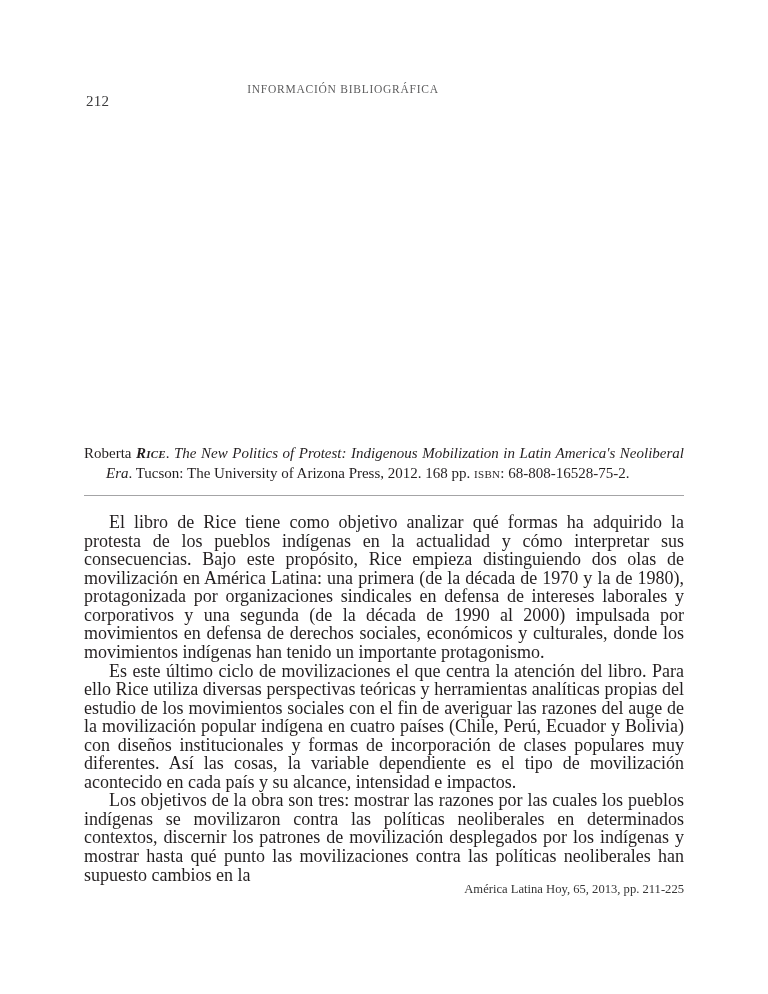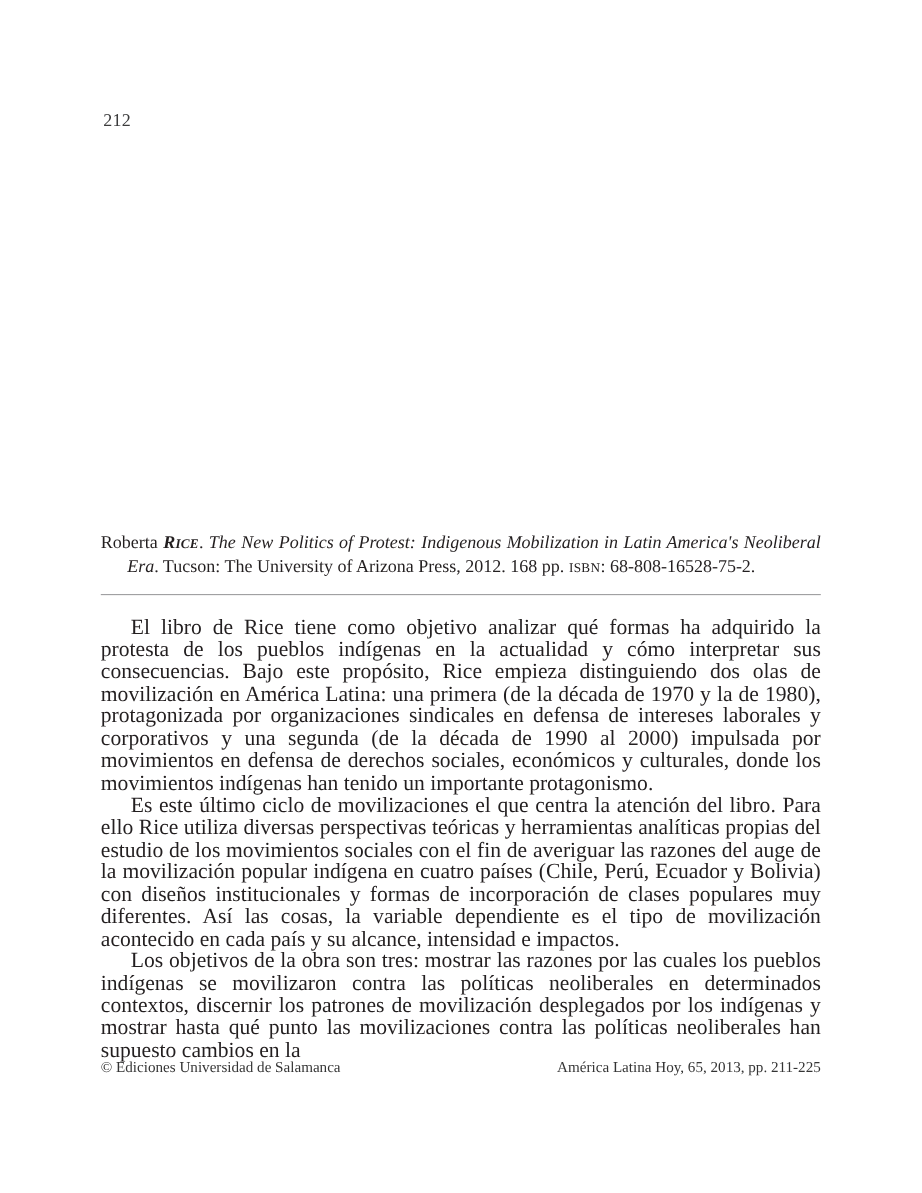--- a/index.html
+++ b/index.html
@@ -140,34 +140,34 @@
     margin-left: 12px;
   }
 </style>
 </head>
 <body>
 
 <div class="page">
 
   <div class="running-head">
     <div class="folio">212</div>
+    <div class="head-title">INFORMACIÓN BIBLIOGRÁFICA</div>
   </div>
 
   <div class="content">
 
     <div class="citation"><span class="author">Roberta </span><span class="author-last">Rice</span><span class="author">. </span><span class="work-title">The New Politics of Protest: Indigenous Mobilization in Latin America's Neoliberal Era</span><span>. Tucson: The University of Arizona Press, 2012. 168 pp. </span><span class="isbn-label">isbn</span><span>: 68-808-16528-75-2.</span></div>
 
     <div class="rule"></div>
 
     <div class="body-text">
       <p>El libro de Rice tiene como objetivo analizar qué formas ha adquirido la protesta de los pueblos indígenas en la actualidad y cómo interpretar sus consecuencias. Bajo este propósito, Rice empieza distinguiendo dos olas de movilización en América Latina: una primera (de la década de 1970 y la de 1980), protagonizada por organizaciones sindicales en defensa de intereses laborales y corporativos y una segunda (de la década de 1990 al 2000) impulsada por movimientos en defensa de derechos sociales, económicos y culturales, donde los movimientos indígenas han tenido un importante protagonismo.</p>
       <p>Es este último ciclo de movilizaciones el que centra la atención del libro. Para ello Rice utiliza diversas perspectivas teóricas y herramientas analíticas propias del estudio de los movimientos sociales con el fin de averiguar las razones del auge de la movilización popular indígena en cuatro países (Chile, Perú, Ecuador y Bolivia) con diseños institucionales y formas de incorporación de clases populares muy diferentes. Así las cosas, la variable dependiente es el tipo de movilización acontecido en cada país y su alcance, intensidad e impactos.</p>
       <p>Los objetivos de la obra son tres: mostrar las razones por las cuales los pueblos indígenas se movilizaron contra las políticas neoliberales en determinados contextos, discernir los patrones de movilización desplegados por los indígenas y mostrar hasta qué punto las movilizaciones contra las políticas neoliberales han supuesto cambios en la</p>
     </div>
 
   </div>
 
   <div class="footer">
-    <span class="left">© Ediciones Universidad de Salamanca</span>
     <span class="right">América Latina Hoy, 65, 2013, pp. 211-225</span>
   </div>
 
 </div>
 
 </body></html>

